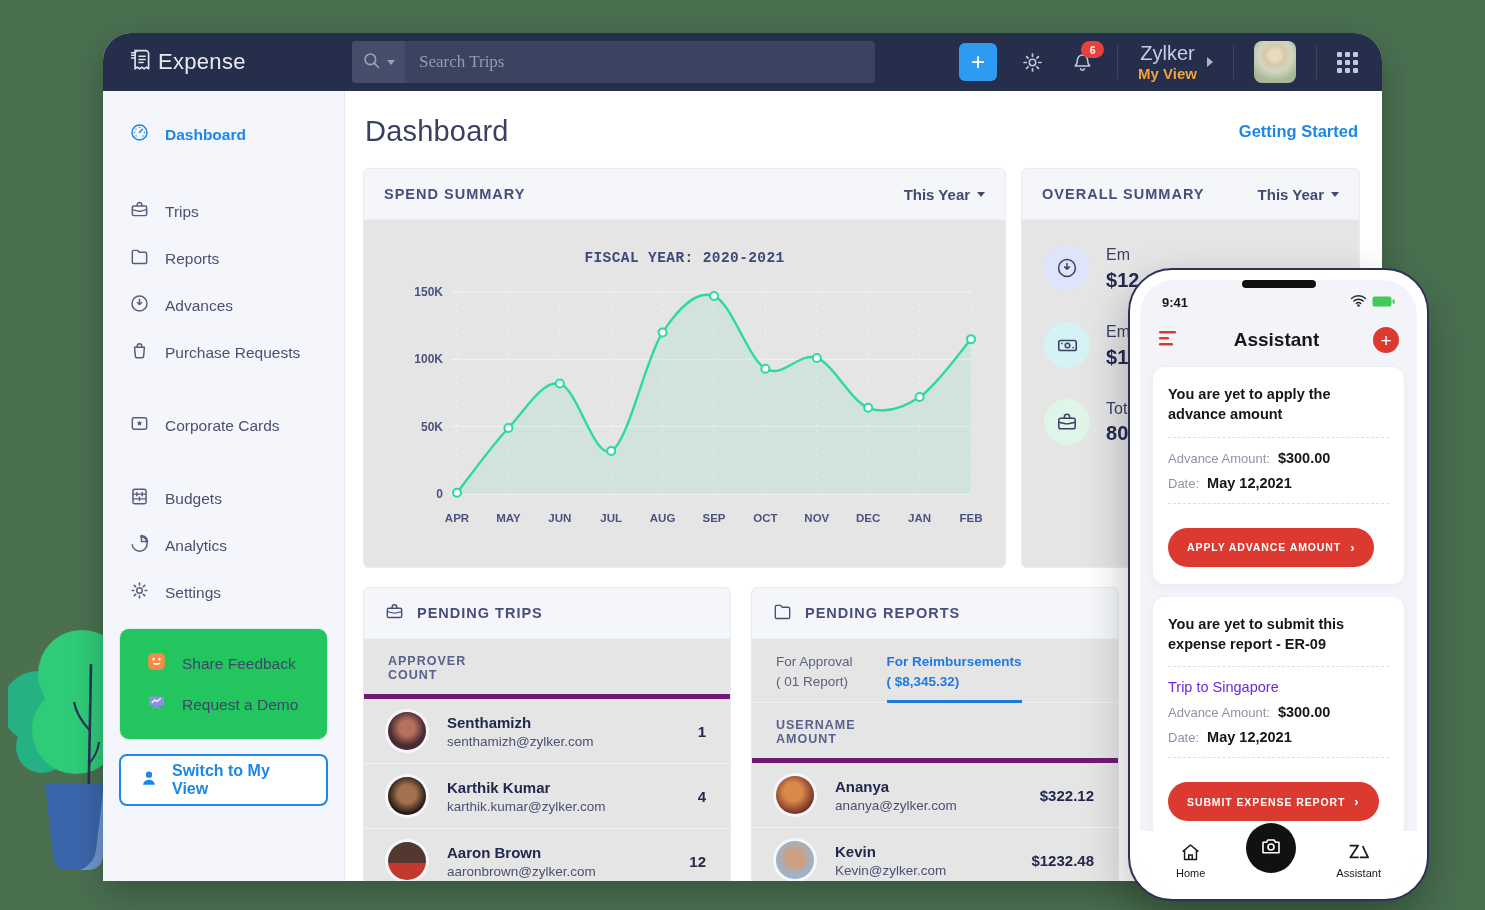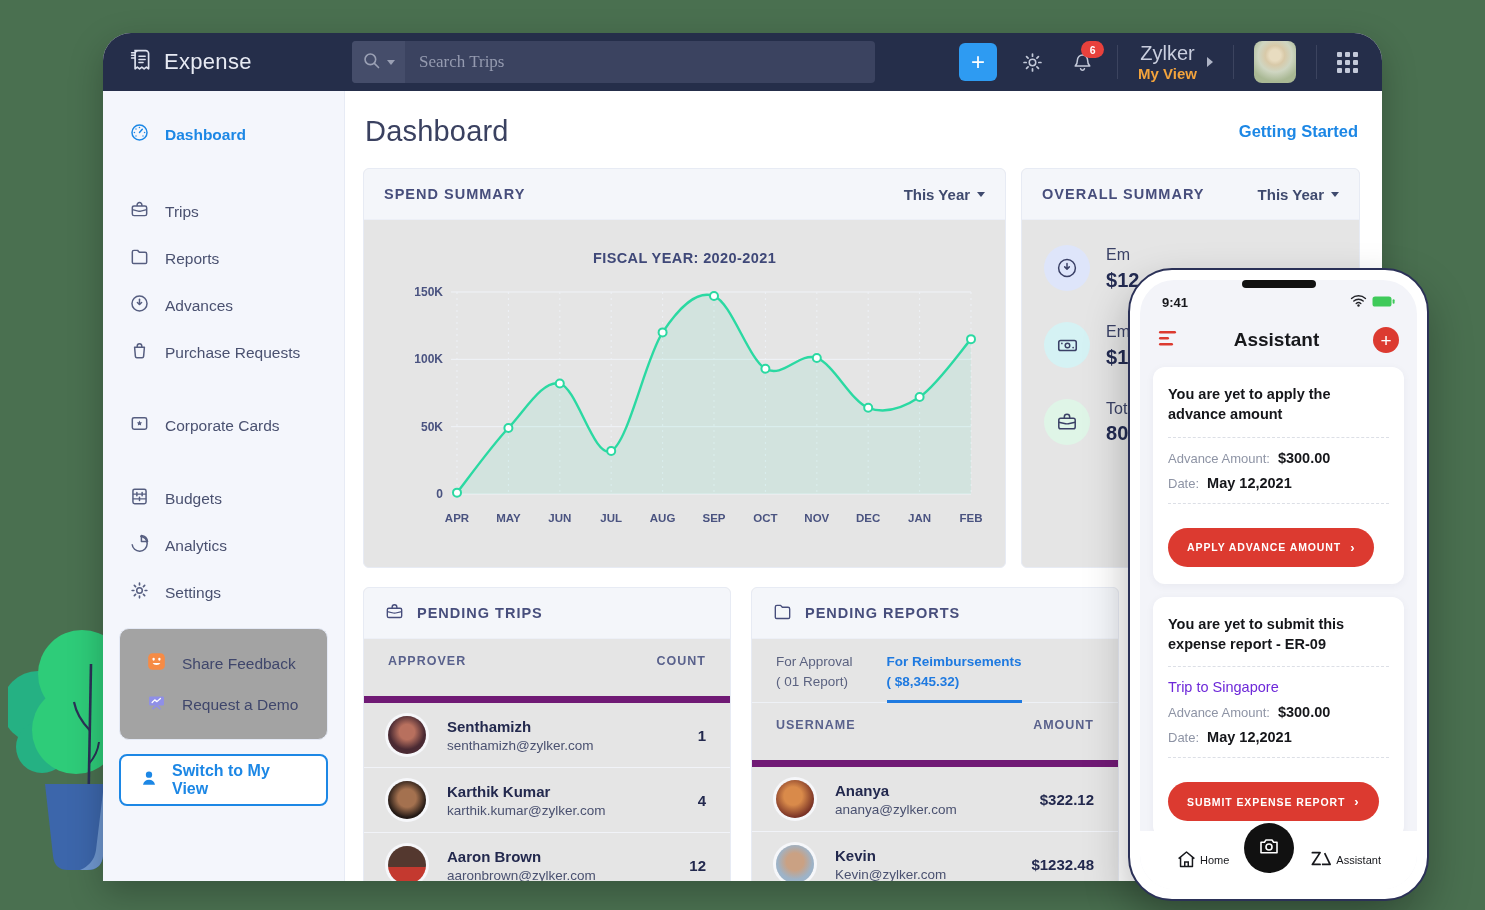--- a/index.html
+++ b/index.html
@@ -6,21 +6,21 @@
   body{width:1485px;height:910px;font-family:"Liberation Sans",sans-serif;-webkit-font-smoothing:antialiased;}
   .canvas{position:relative;width:1485px;height:910px;background:#4a7050;overflow:hidden;}
 
   
   .app{position:absolute;left:103px;top:33px;width:1279px;height:848px;background:#fff;
        border-radius:28px 28px 0 0;overflow:hidden;display:flex;flex-direction:column;
        box-shadow:0 12px 34px rgba(0,0,0,.25);z-index:2;}
 
   
   .navbar{flex:0 0 58px;background:#252e4a;display:flex;align-items:center;padding:0 24px;}
-  .logo{display:flex;align-items:center;gap:10px;width:225px;}
+  .logo{display:flex;align-items:center;gap:4px;width:225px;}
   .logo-text{color:#e7eaf3;font-size:22px;letter-spacing:.3px;}
   .searchbox{display:flex;align-items:stretch;width:523px;height:42px;background:#3b4360;border-radius:4px;overflow:hidden;}
   .search-left{display:flex;align-items:center;gap:6px;padding:0 10px;background:#454d6a;}
   .caret-down{width:0;height:0;border-left:4.5px solid transparent;border-right:4.5px solid transparent;border-top:5px solid #9aa0b4;display:inline-block;}
   .search-input{flex:1;background:transparent;border:none;outline:none;color:#dfe3ef;font-size:17px;padding:0 14px;font-family:Liberation Serif, serif;}
   .search-input::placeholder{color:#959bb0;}
   .nav-right{margin-left:auto;display:flex;align-items:center;gap:20px;}
   .plus-btn{width:38px;height:38px;background:#2e9bf2;border-radius:6px;display:flex;align-items:center;justify-content:center;color:#fff;font-size:24px;line-height:1;cursor:pointer;}
   .icon-btn{position:relative;display:flex;align-items:center;justify-content:center;width:30px;height:30px;cursor:pointer;}
   .badge{position:absolute;top:-6px;right:-7px;min-width:17px;height:17px;border-radius:9px;background:#e8413c;color:#fff;font-size:10.5px;font-weight:bold;display:flex;align-items:center;justify-content:center;padding:0 3px;}
@@ -34,50 +34,50 @@
   .grid-icon{display:grid;grid-template-columns:repeat(3,5px);grid-gap:3px;cursor:pointer;}
   .grid-icon span{width:5px;height:5px;background:#c3c9d9;border-radius:1px;}
 
   
   .app-body{flex:1;display:flex;min-height:0;}
   .sidebar{flex:0 0 241px;background:#f4f6fc;border-right:1px solid #e7ebf5;padding-top:20px;overflow:hidden;}
   .side-item{display:flex;align-items:center;gap:15px;padding:11px 26px;color:#4a5170;font-size:15.5px;cursor:pointer;}
   .side-item svg{flex:0 0 auto;}
   .side-item.active{color:#1c87e5;font-weight:bold;}
   .side-gap-lg{height:30px;} .side-gap-md{height:26px;} .side-gap-sm{height:12px;}
-  .feedback-box{margin:0 16px;border:1px solid #e4e9f5;border-radius:10px;padding:14px 4px;background:#a3a3a3;}
+  .feedback-box{margin:0 16px;border:1px solid #e4e9f5;border-radius:10px;padding:14px 4px;background:#22c55e;}
   .feedback-box .side-item{padding:8px 22px;font-size:15.5px;color:#3f466b;}
   .switch-btn{margin:14px 16px 0;height:48px;border:2px solid #1c87e5;border-radius:8px;background:#fff;
       display:flex;align-items:center;gap:13px;padding:0 18px;color:#1c87e5;font-weight:bold;font-size:16px;cursor:pointer;}
 
   .main{flex:1;padding:22px 22px 0 18px;background:#fff;overflow:hidden;position:relative;}
   .title-row{display:flex;align-items:center;justify-content:space-between;margin:2px 2px 20px 2px;}
   .page-title{font-size:29px;font-weight:400;color:#3a4160;letter-spacing:.2px;}
   .getting-started{color:#1c87e5;font-weight:bold;font-size:16.5px;cursor:pointer;}
 
   .cards-top{display:flex;gap:15px;}
   .card{border:1px solid #e7ebf4;border-radius:6px;background:#e5e5e5;overflow:hidden;}
   .card-header{background:#f4f6fa;border-bottom:1px solid #edf0f7;padding:0 20px;height:50px;display:flex;align-items:center;justify-content:space-between;}
   .card-title{color:#474e7c;font-weight:bold;font-size:14.5px;letter-spacing:1px;display:flex;align-items:center;gap:12px;}
   .period{color:#3f4a6e;font-weight:bold;font-size:15px;display:flex;align-items:center;gap:7px;cursor:pointer;}
   .period .caret-down{border-top-color:#3f4a6e;}
 
   .spend-card{width:645px;height:398px;}
-  .chart-title{text-align:center;color:#3f4878;font-weight:bold;font-size:14.5px;letter-spacing:.4px;margin-top:30px;}
+  .chart-title{text-align:center;color:#3f4878;font-weight:bold;font-size:14.5px;letter-spacing:.4px;margin-top:30px;font-family:Liberation Mono, monospace;}
   .overall-card{width:339px;height:398px;}
   .overall-rows{padding:10px 0 0 0;}
   .overall-row{display:flex;align-items:center;gap:16px;padding:15px 22px;}
   .o-ic{width:46px;height:46px;border-radius:50%;display:flex;align-items:center;justify-content:center;flex:0 0 auto;}
   .o-ic.pink{background:#fce5de;} .o-ic.blue{background:#dee5fa;} .o-ic.cyan{background:#d5f2f4;} .o-ic.green{background:#dff5e7;}
   .o-label{color:#3a4166;font-size:16px;line-height:1.3;}
   .o-value{color:#232b52;font-size:20px;font-weight:bold;margin-top:3px;}
 
   .cards-bottom{display:flex;gap:20px;margin-top:19px;align-items:flex-end;}
   .bottom-card{width:366px;height:300px;border-radius:6px 6px 0 0;}
-  .tbl-head{display:flex;justify-content:space-between;padding:15px 24px 28px;color:#59618c;font-size:12.5px;font-weight:bold;letter-spacing:1px;border-bottom:7px solid #701a75;}
+  .tbl-head{display:flex;justify-content:space-between;padding:15px 24px 12px;color:#59618c;font-size:12.5px;font-weight:bold;letter-spacing:1px;border-bottom:5px solid #701a75;flex-direction:column;}
   .t-row{display:flex;align-items:center;gap:21px;padding:13px 24px;border-bottom:1px solid #f1f3f8;cursor:pointer;}
   .avatar{width:38px;height:38px;border-radius:50%;flex:0 0 auto;box-shadow:0 0 0 3px #f6f7fa;}
   .av-1{background:radial-gradient(circle at 50% 42%,#b8705e 0 26%,#4a2a33 60%);}
   .av-2{background:radial-gradient(circle at 50% 45%,#a4714f 0 32%,#241a16 68%);}
   .av-3{background:linear-gradient(180deg,#54382f 54%,#c4392f 54%);}
   .av-4{background:radial-gradient(circle at 45% 42%,#d98a4a 0 30%,#7a3326 70%);}
   .av-5{background:radial-gradient(circle at 50% 44%,#caa183 0 30%,#9db3c8 62%);}
   .t-name{color:#23294e;font-weight:bold;font-size:15px;}
   .t-email{color:#4a5170;font-size:13.5px;margin-top:3px;}
   .t-num{margin-left:auto;color:#23294e;font-weight:bold;font-size:15px;}
@@ -102,21 +102,21 @@
   .p-card-title{font-weight:bold;font-size:14.5px;color:#15161a;line-height:1.4;}
   .dashed{border-top:1.5px dashed #dcdfe6;margin:12px 0;}
   .p-sub{font-size:14.5px;color:#6d28d9;font-weight:500;margin-bottom:8px;}
   .p-field{display:flex;align-items:baseline;gap:8px;margin:9px 0;}
   .p-flabel{color:#8e94a5;font-size:13px;}
   .p-fvalue{color:#15161a;font-weight:bold;font-size:14.5px;}
   .p-btn{display:inline-flex;align-items:center;gap:9px;background:#dc3a30;color:#fff;font-weight:bold;
          font-size:10.5px;letter-spacing:.9px;padding:12px 19px;border-radius:22px;margin-top:12px;cursor:pointer;white-space:nowrap;}
   .p-btn .chev{font-size:13px;font-weight:bold;}
   .phone-nav{position:absolute;left:0;right:0;bottom:0;height:58px;background:#fff;display:flex;align-items:center;justify-content:space-between;padding:0 36px;z-index:4;}
-  .nav-col{display:flex;align-items:center;gap:3px;font-size:11px;color:#17181c;cursor:pointer;}
+  .nav-col{display:flex;flex-direction:column;align-items:center;gap:3px;font-size:11px;color:#17181c;cursor:pointer;}
   .cam-btn{width:50px;height:50px;border-radius:50%;background:#111;display:flex;align-items:center;justify-content:center;transform:translateY(-12px);cursor:pointer;}
 
   .plant{position:absolute;left:8px;top:612px;z-index:1;}
 </style>
 </head>
 <body>
 
 <div class="canvas">
 
   <svg class="plant" width="115" height="270" viewBox="0 0 115 270">

